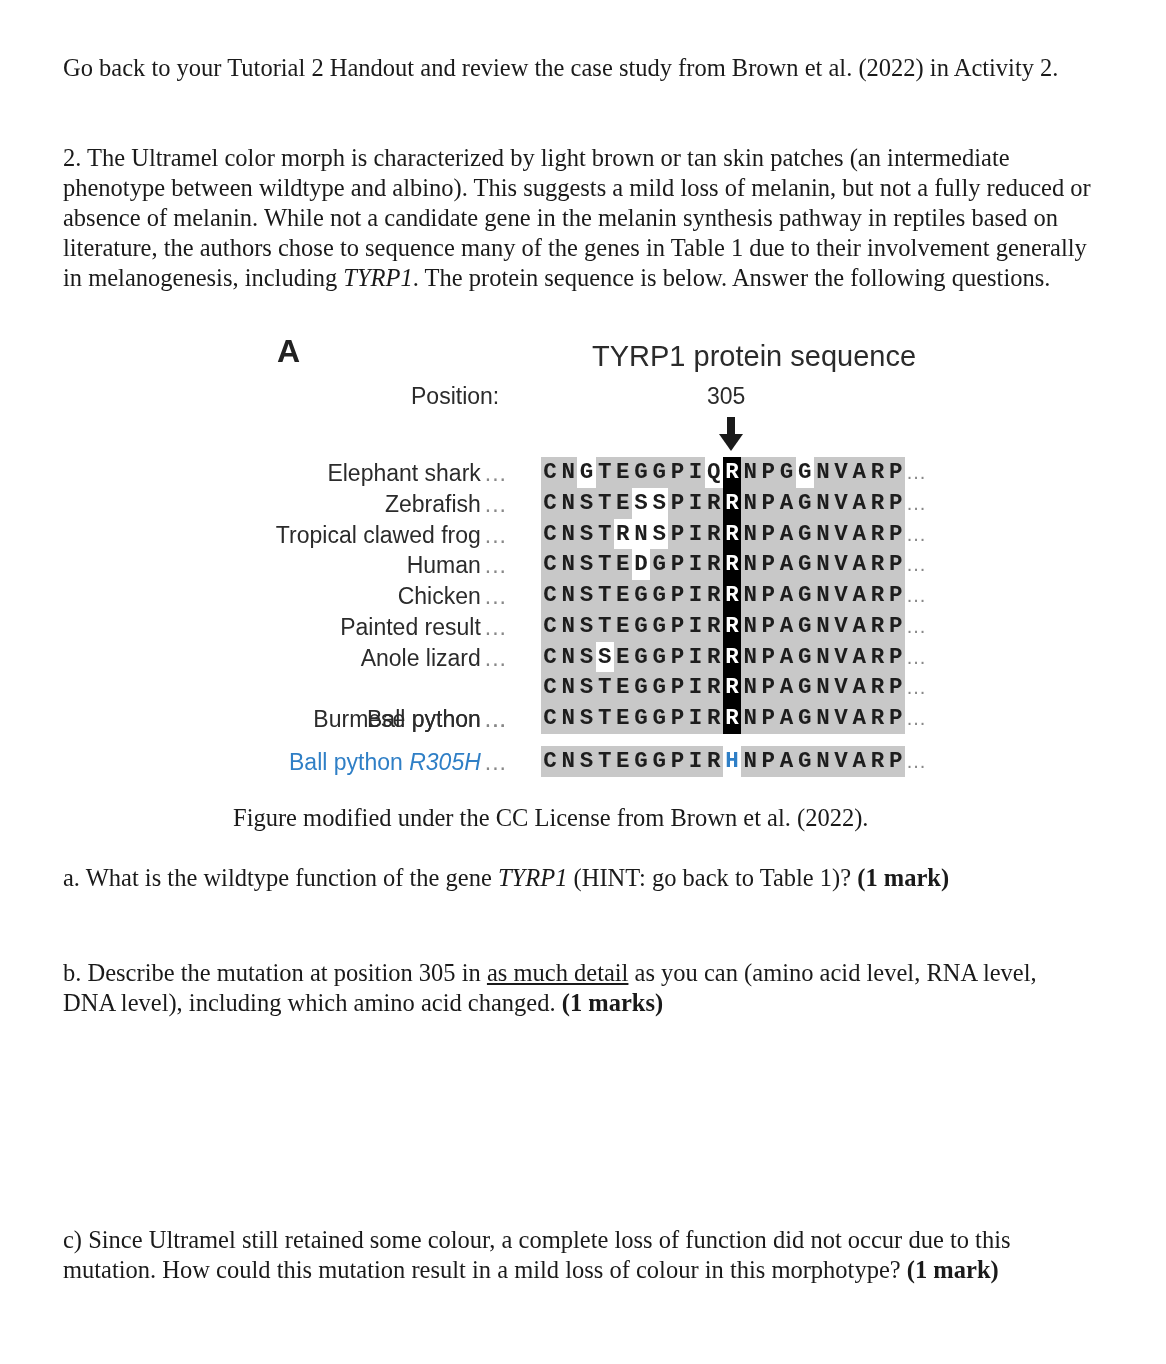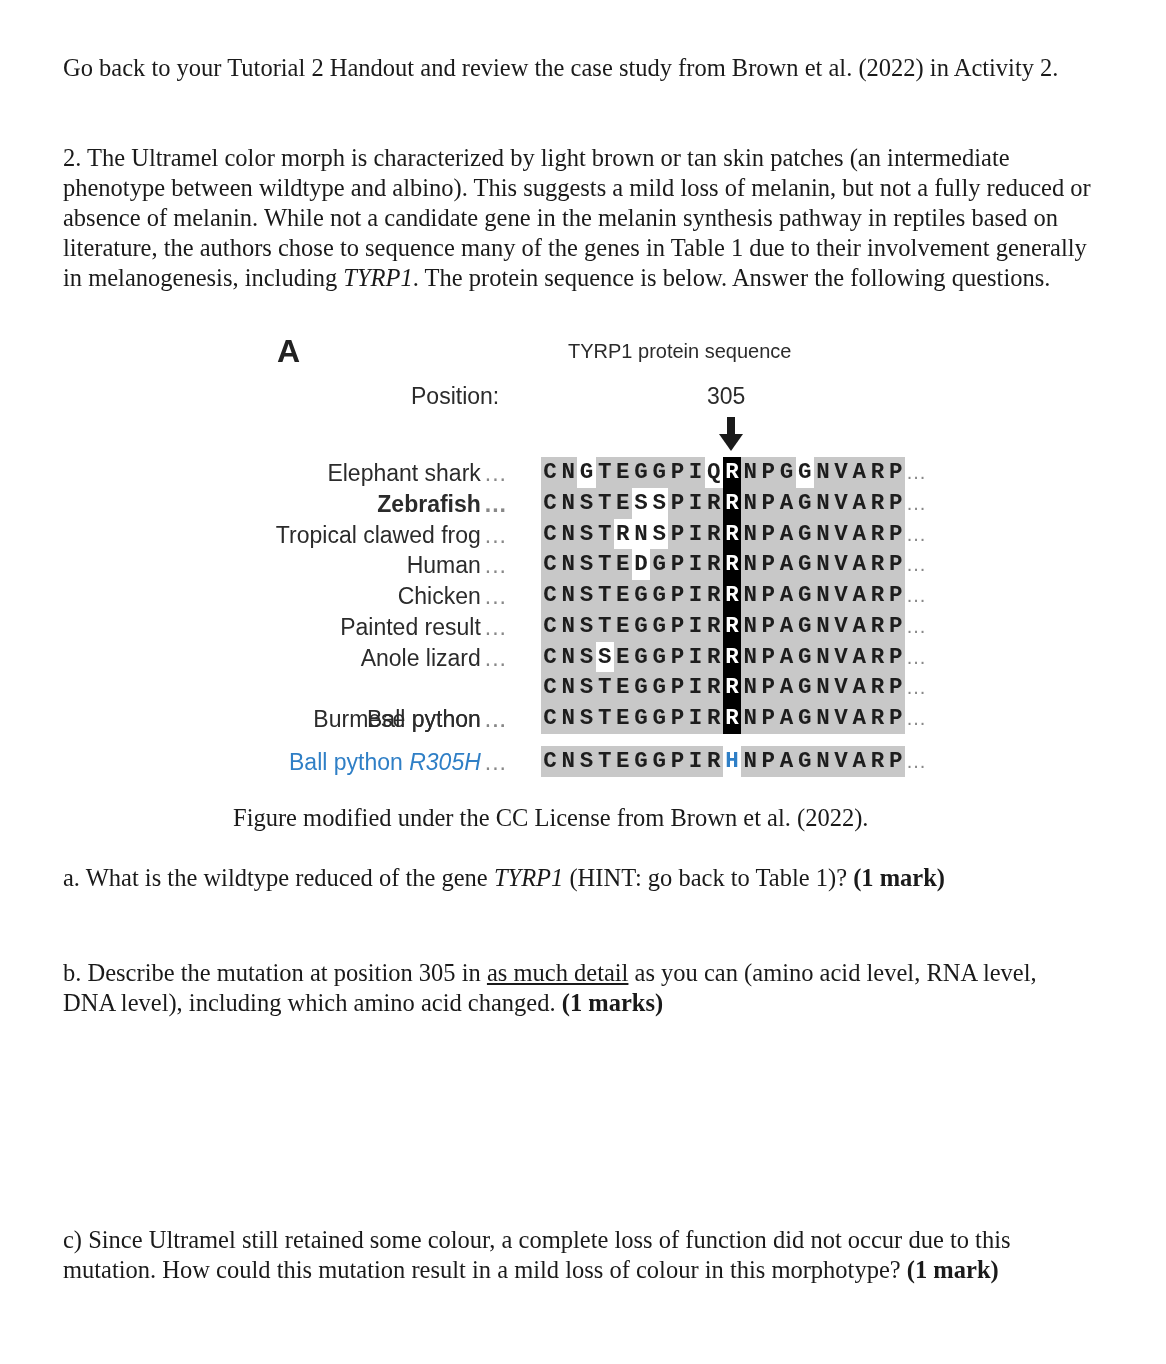--- a/index.html
+++ b/index.html
@@ -18,21 +18,21 @@
     #intro { top: 53px; }
     #q2 { top: 143px; }
     #caption { top: 803px; left: 233px; width: 900px; }
     #qa { top: 863px; }
     #qb { top: 958px; }
     #qc { top: 1225px; }
 
     
     .fig { position: absolute; font-family: "Liberation Sans", sans-serif; color: #2b2b2b; }
     #panel-letter { left: 277px; top: 333px; font-size: 32px; font-weight: bold; color: #222; }
-    #fig-title { left: 568px; top: 340px; font-size: 20px; text-align: right; }
+    #fig-title { left: 592px; top: 340px; font-size: 29px; text-align: right; }
     #pos-label { left: 411px; top: 383px; font-size: 23px; }
     #pos-number { left: 707px; top: 383px; font-size: 23px; }
     #arrow { left: 718px; top: 417px; width: 26px; height: 36px; }
 
     .species {
       position: absolute; right: 659px; font-size: 23px; line-height: 28px;
       white-space: nowrap; text-align: right; color: #2b2b2b;
       font-family: "Liberation Sans", sans-serif;
     }
     .species .dots { color: #888; letter-spacing: 1px; margin-left: 4px; }
@@ -88,21 +88,21 @@
       <span class="aa">P</span>
       <span class="aa">G</span>
       <span class="aa var">G</span>
       <span class="aa">N</span>
       <span class="aa">V</span>
       <span class="aa">A</span>
       <span class="aa">R</span>
       <span class="aa">P</span>
       <span class="tail">...</span>
     </div>
-    <div class="species" style="top: 490px; font-weight: bold;"><span>Zebrafish</span><span class="dots">...</span></div>
+    <div class="species" style="top: 490px;"><span>Zebrafish</span><span class="dots">...</span></div>
     <div class="seq" style="top: 488px;">
       <span class="aa">C</span>
       <span class="aa">N</span>
       <span class="aa">S</span>
       <span class="aa">T</span>
       <span class="aa">E</span>
       <span class="aa var">S</span>
       <span class="aa var">S</span>
       <span class="aa">P</span>
       <span class="aa">I</span>
@@ -311,21 +311,21 @@
       <span class="aa">P</span>
       <span class="tail">...</span>
     </div>
   </div>
 
 <p class="para" id="caption">
   <span>Figure modified under the CC License from Brown et al. (2022).</span>
 </p>
 
 <p class="para" id="qa">
-  <span>a. What is the wildtype reduced of the gene </span><i>TYRP1</i><span> (HINT: go back to Table 1)? </span><b>(1 mark)</b>
+  <span>a. What is the wildtype function of the gene </span><i>TYRP1</i><span> (HINT: go back to Table 1)? </span><b>(1 mark)</b>
 </p>
 
 <p class="para" id="qb">
   <span>b. Describe the mutation at position 305 in </span><u>as much detail</u><span> as you can (amino acid level, RNA level, DNA level), including which amino acid changed. </span><b>(1 marks)</b>
 </p>
 
 <p class="para" id="qc">
   <span>c) Since Ultramel still retained some colour, a complete loss of function did not occur due to this mutation. How could this mutation result in a mild loss of colour in this morphotype? </span><b>(1 mark)</b>
 </p>
 

